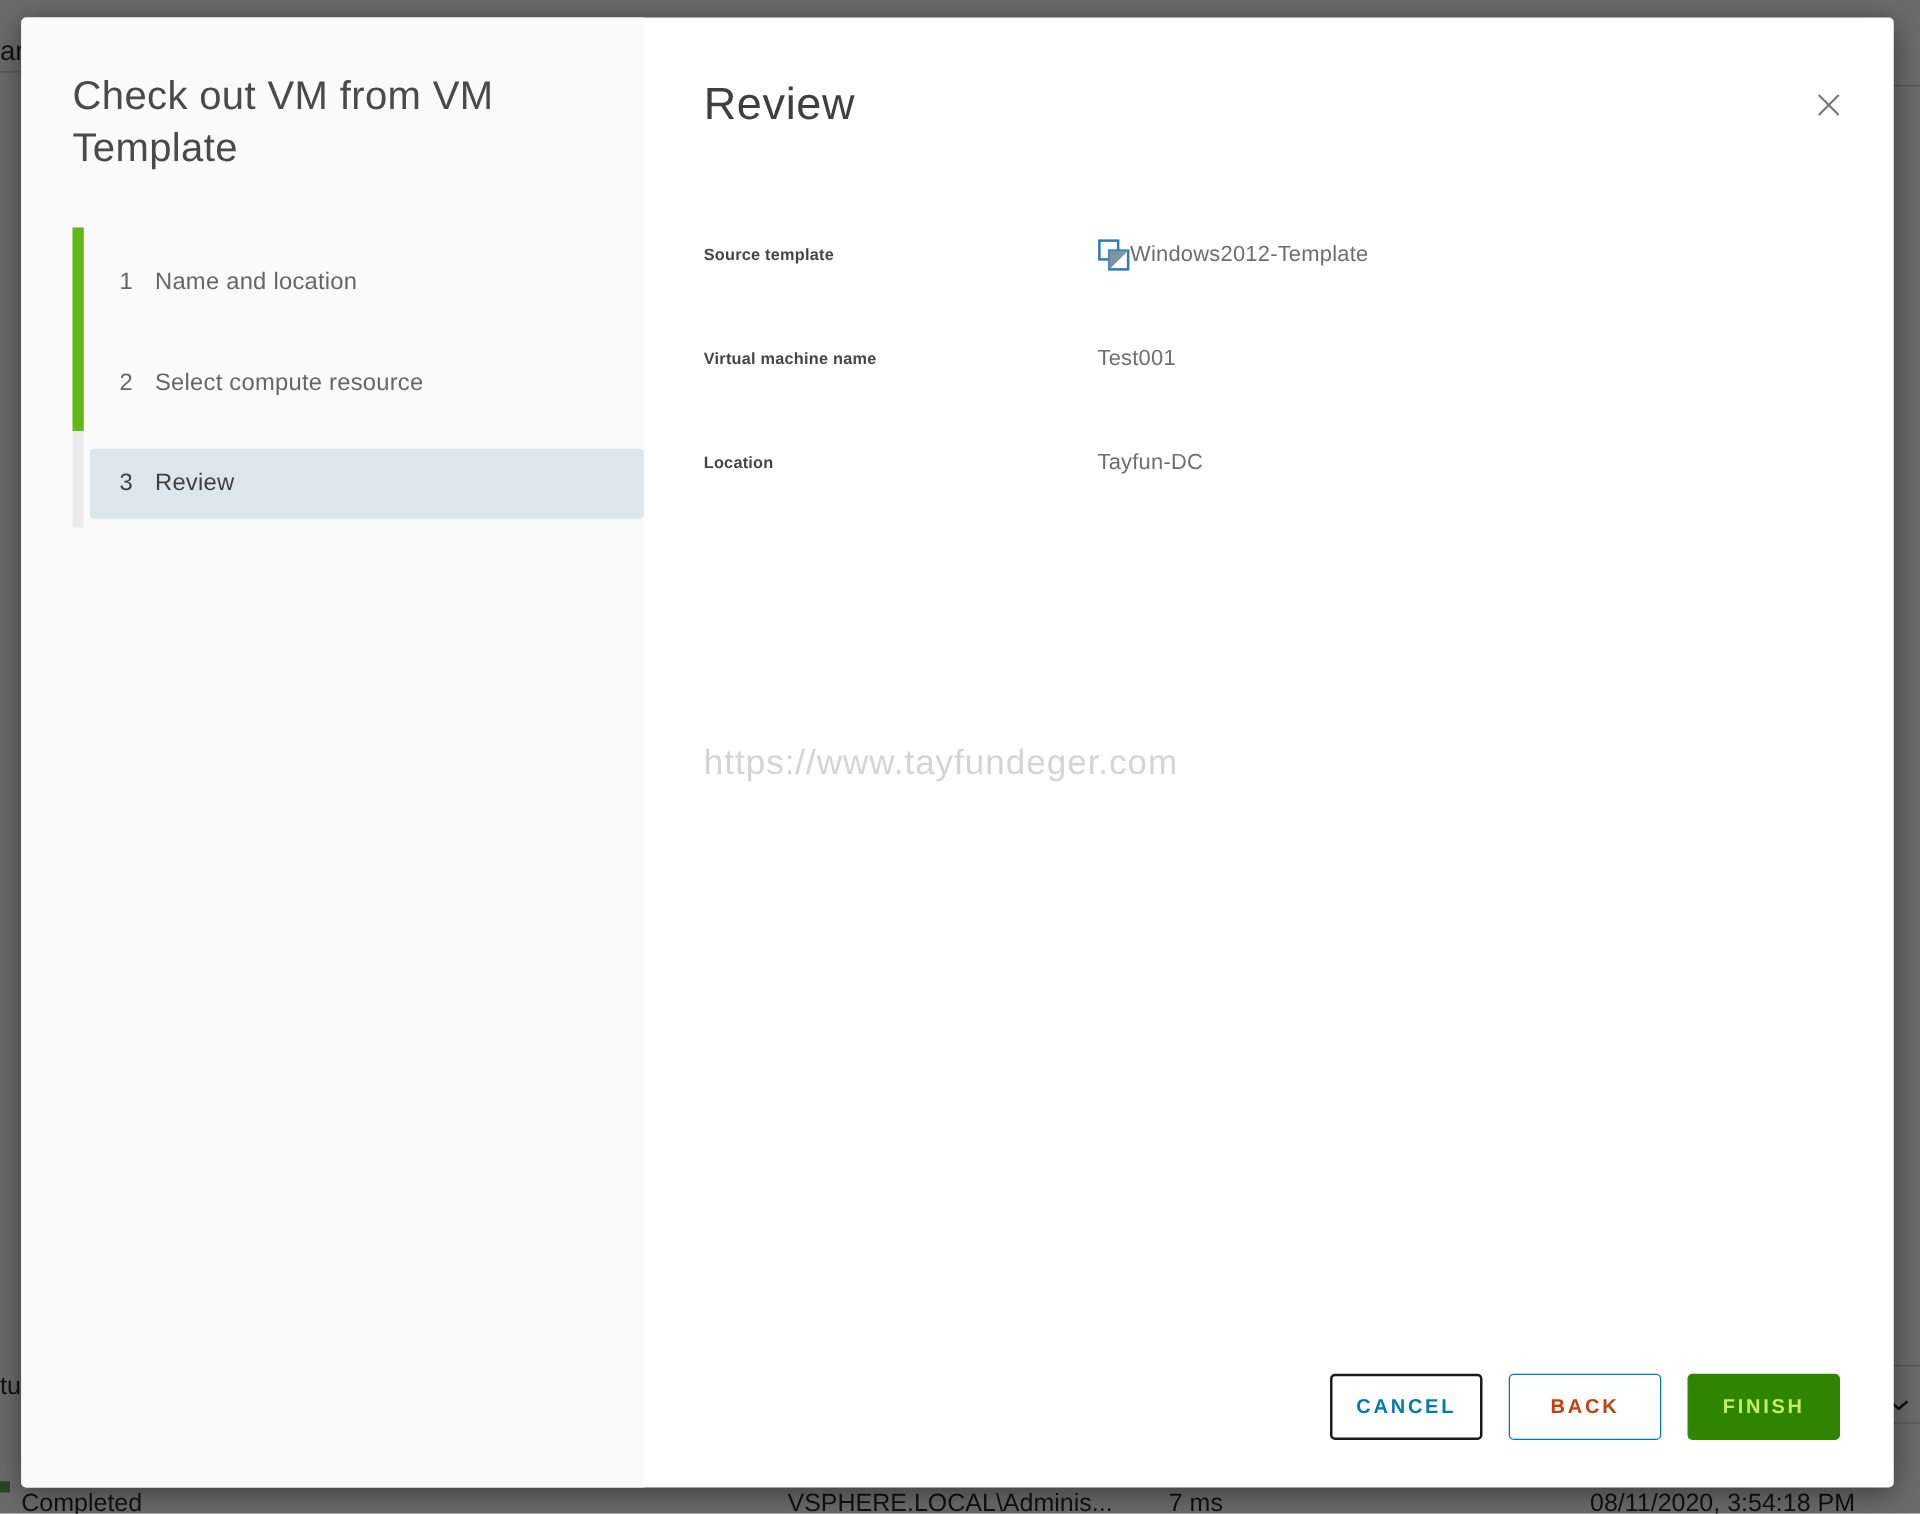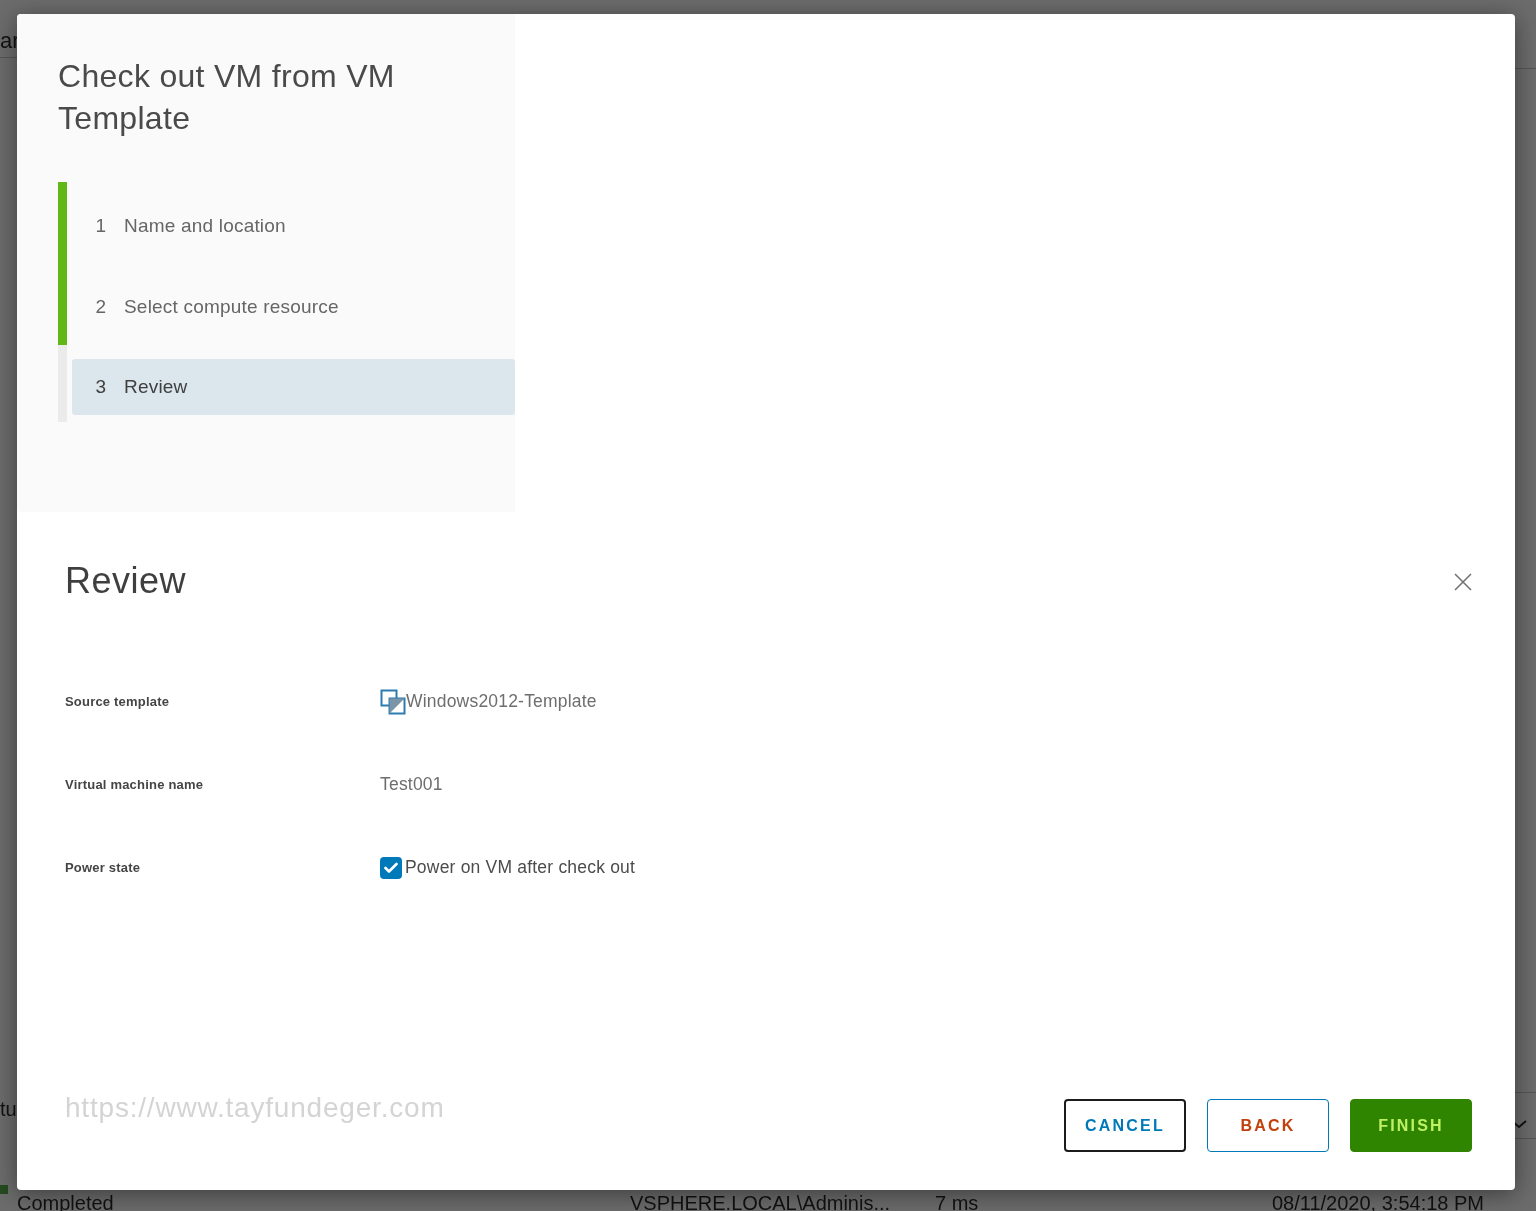--- a/index.html
+++ b/index.html
@@ -31,21 +31,21 @@
 
   
   .scrim { position: absolute; inset: 0; background: rgba(10,10,10,0.58); z-index: 1; }
 
   
   .modal {
     position: absolute; left: 17px; top: 14px;
     width: 1498px; height: 1176px;
     background: #ffffff; border-radius: 4px;
     box-shadow: 0 4px 24px rgba(0,0,0,0.45);
-    z-index: 2; display: flex; flex-direction: column;
+    z-index: 2; display: flex;
   }
 
   
   .wizard-pane {
     position: relative; width: 498px; height: 100%;
     background: #fafafa; border-radius: 4px 0 0 4px;
     flex: 0 0 498px;
   }
   .wizard-title {
     position: absolute; left: 41px; top: 41px; width: 430px;
@@ -188,33 +188,28 @@
         </div>
       </div>
 
       <div class="field-row">
         <div class="field-label">Virtual machine name</div>
         <div class="field-value">
           <span>Test001</span>
         </div>
       </div>
 
-
-
       <div class="field-row">
-        <div class="field-label">Power state</div>
+        <div class="field-label">Location</div>
         <div class="field-value">
-          <span class="checkbox">
-            <svg width="14" height="12" viewBox="0 0 14 12">
-              <polyline points="1.5,6 5,9.5 12.5,2" fill="none" stroke="#ffffff" stroke-width="2.6" stroke-linecap="round" stroke-linejoin="round"></polyline>
-            </svg>
-          </span>
-          <span class="checkbox-label">Power on VM after check out</span>
+          <span>Tayfun-DC</span>
         </div>
       </div>
+
+
 
     </div>
 
     <div class="watermark">https://www.tayfundeger.com</div>
 
     <div class="footer">
       <button class="btn btn-cancel">CANCEL</button>
       <button class="btn btn-back">BACK</button>
       <button class="btn btn-finish">FINISH</button>
     </div>

